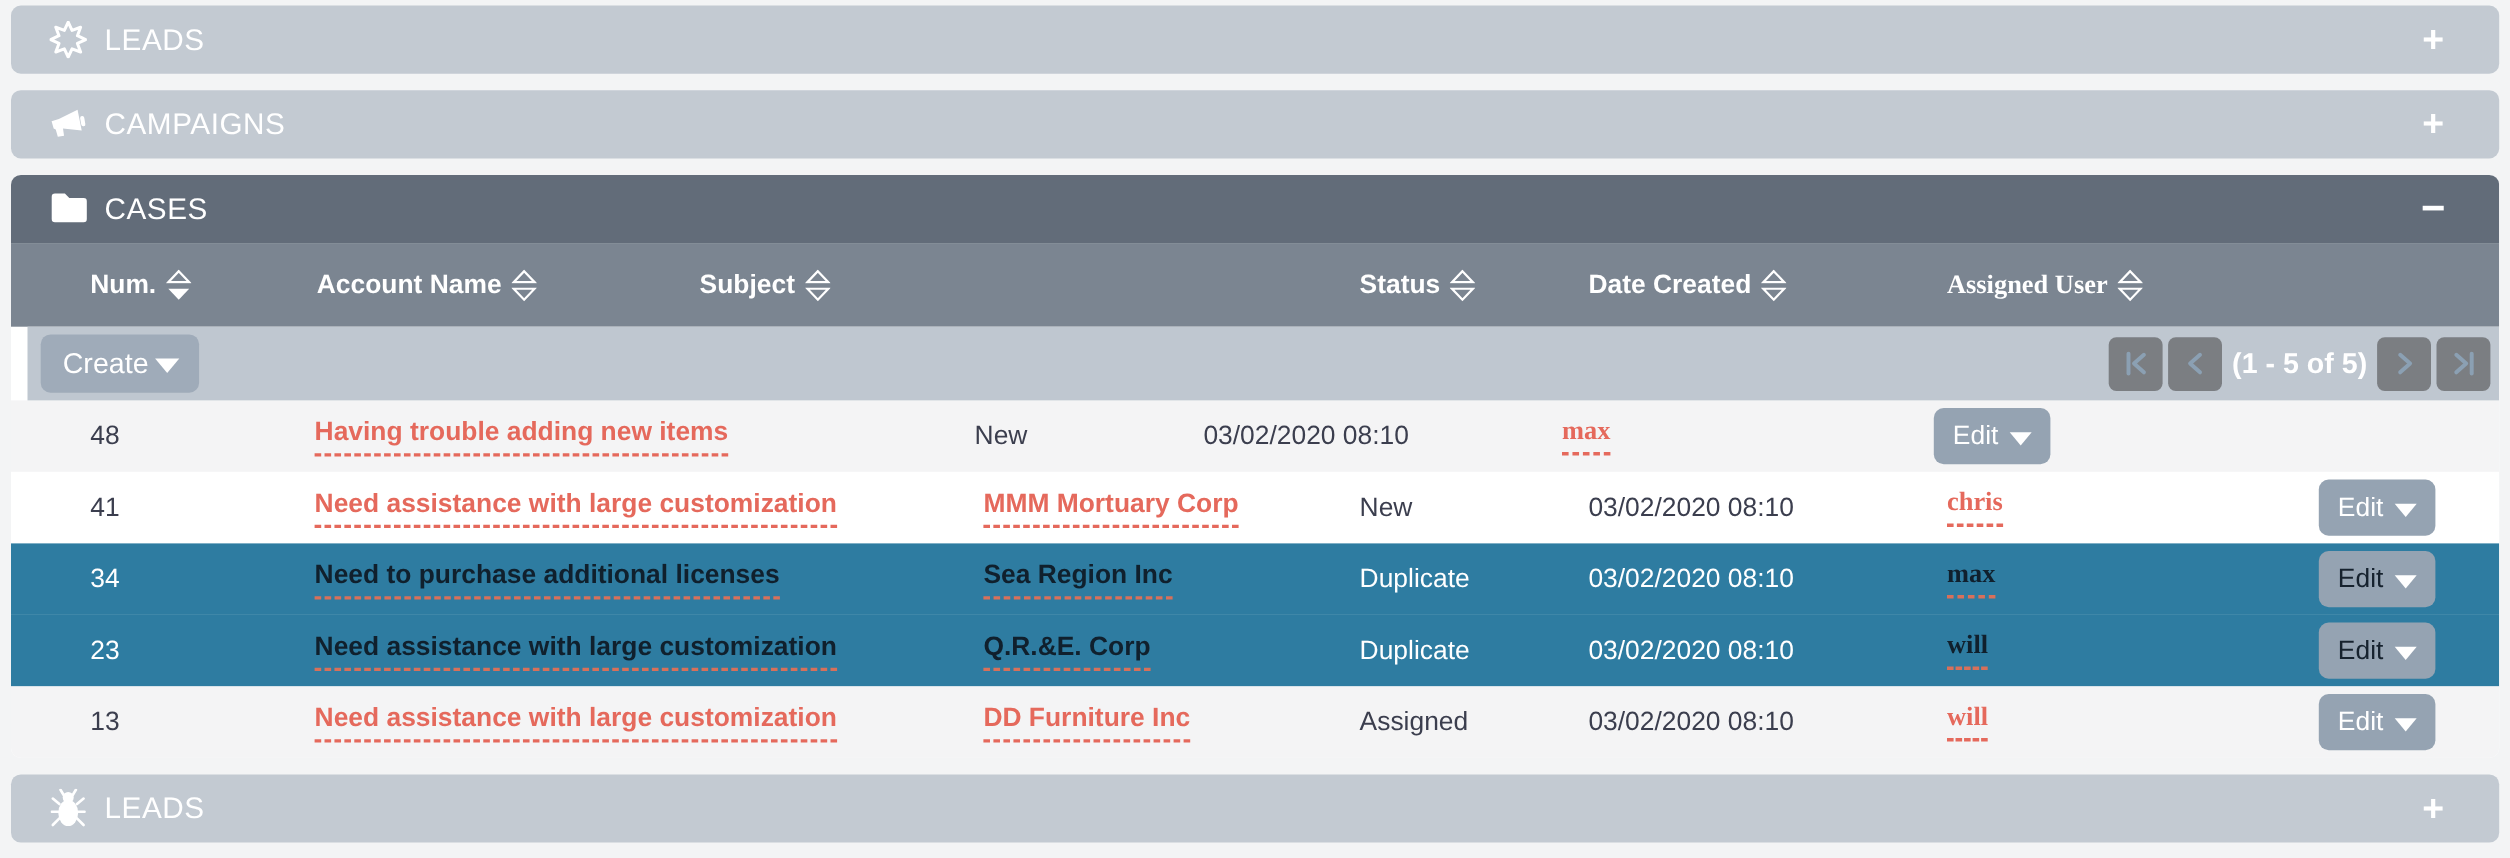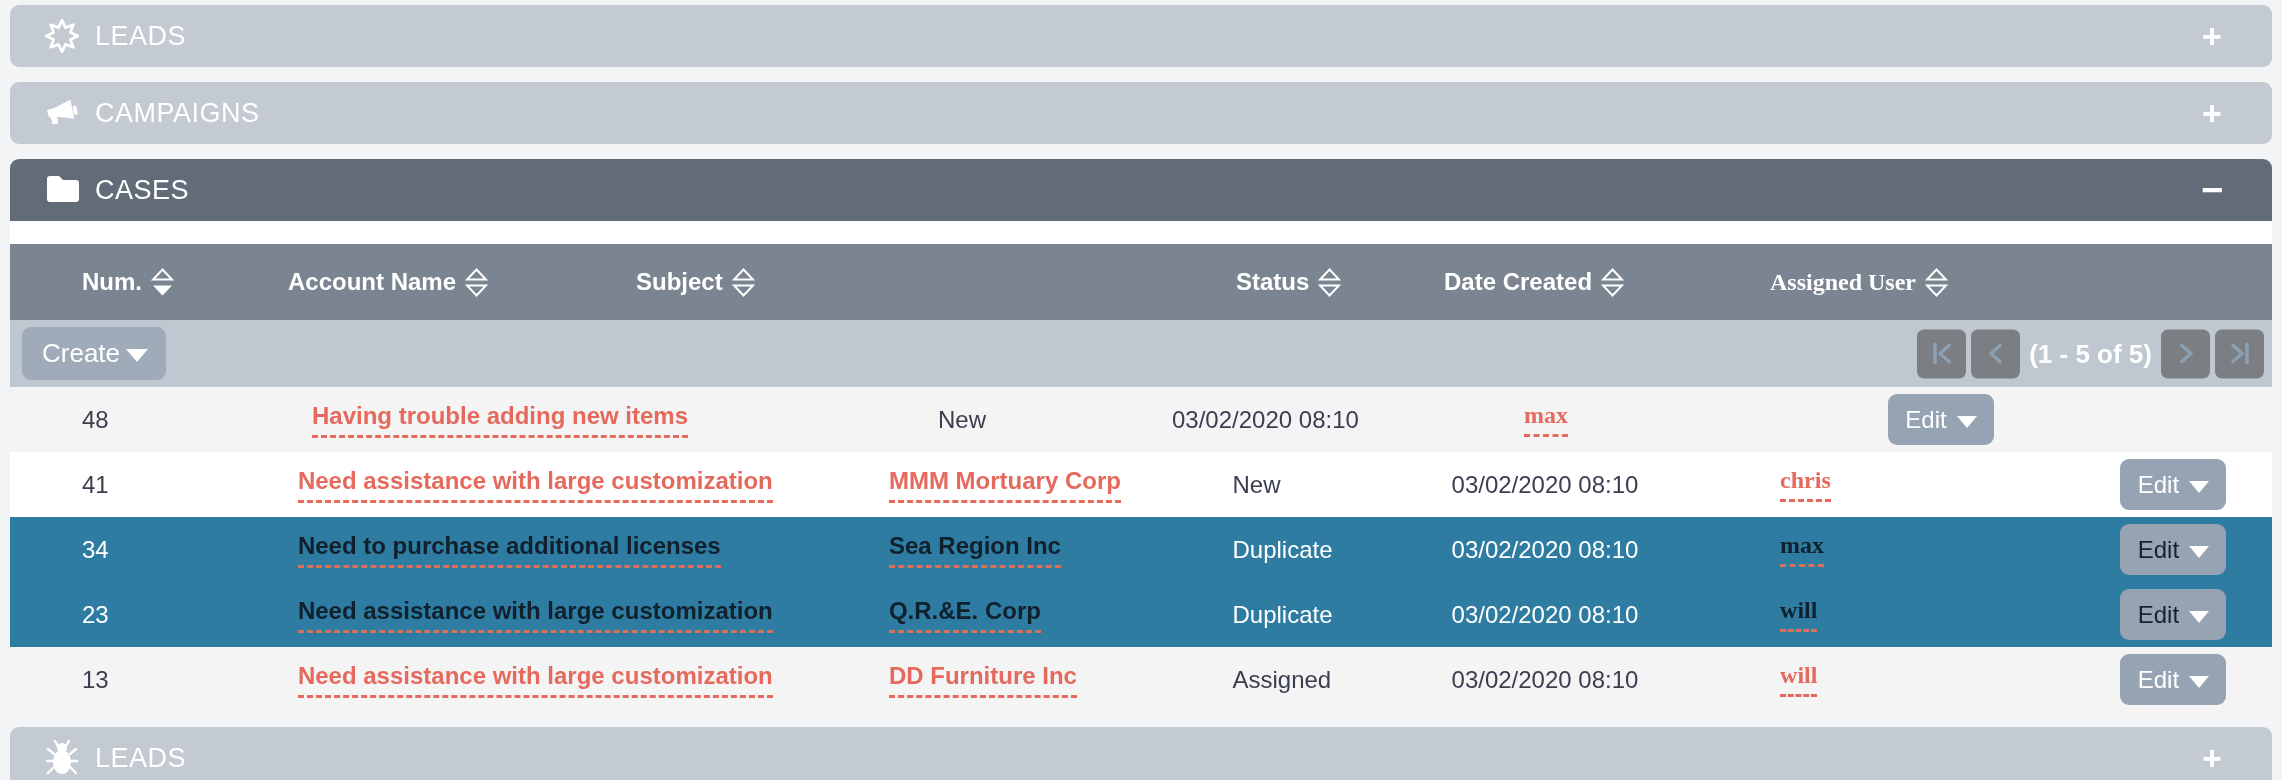--- a/index.html
+++ b/index.html
@@ -25,47 +25,47 @@
   
   .panel-cases { border-radius:9px; overflow:hidden; background:#ffffff; }
   .cases-title {
     height:62px; background:#626c79; display:flex; align-items:center;
     padding-left:35px; position:relative; cursor:pointer;
   }
   .cases-title .p-label { color:#fff; font-size:27px; letter-spacing:.5px; margin-left:16px; }
   .cases-title .toggle { font-size:38px; }
 
   
-  .col-head { height:76px; background:#7b8591; display:flex; align-items:center; color:#fff; font-weight:700; font-size:24px;margin-top:23px; }
+  .col-head { height:76px; background:#7b8591; display:flex; align-items:center; color:#fff; font-weight:700; font-size:24px; }
   .cell { display:flex; align-items:center; }
   .c-num     { width:268px; padding-left:72px; }
   .c-subject { width:606px; padding-left:8px; }
   .c-account { width:350px; padding-left:10px; }
   .c-status  { width:210px; padding-left:2px; }
   .c-date    { width:326px; padding-left:0; }
   .c-user    { width:330px; padding-left:0;font-family:Liberation Serif, serif; }
   .c-edit    { width:172px; }
   .sort { margin-left:9px; display:inline-flex; flex-direction:column; gap:3px; cursor:pointer; }
   .sort svg { display:block; }
 
   
-  .toolbar { height:67px; background:#bfc7d0; display:flex; align-items:center; position:relative; }
+  .toolbar { height:67px; background:#bfc7d0; display:flex; align-items:center; position:relative;margin-left:15px; }
   .create-btn {
     margin-left:12px; height:53px; padding:0 18px 0 20px; background:#9fabb9; border:none;
     border-radius:9px; color:#fff; font-size:26px; font-family:inherit;
     display:flex; align-items:center; cursor:pointer;
   }
   .caret-down { width:0; height:0; border-left:11px solid transparent; border-right:11px solid transparent; border-top:13px solid #ffffff; margin-left:6px; margin-top:4px; }
   .pager { position:absolute; right:8px; top:50%; transform:translateY(-50%); display:flex; align-items:center; gap:5px; }
   .pg-btn { width:49px; height:49px; border-radius:7px; background:#7b7e82; border:none; display:flex; align-items:center; justify-content:center; cursor:pointer; }
   .pg-btn svg { stroke:#8ba0b3; stroke-width:3.6; fill:none; stroke-linecap:round; stroke-linejoin:round; }
   .pg-count { color:#ffffff; font-size:26px; font-weight:700; margin:0 4px; }
 
   
-  .case-row { height:65px; display:flex; align-items:center; font-size:24px; color:#3b3e4e; cursor:pointer;gap:26px; }
+  .case-row { height:65px; display:flex; align-items:center; font-size:24px; color:#3b3e4e; cursor:pointer; }
   .case-row.odd  { background:#f4f4f5; }
   .case-row.even { background:#ffffff; }
   .case-row.selected { background:#2e7ca1; color:#ffffff; }
   .lnk { font-weight:700; color:#e5695c; border-bottom:3px dashed #e5695c; padding-bottom:5px; text-decoration:none; cursor:pointer; }
   .case-row.selected .lnk { color:#10202d; border-bottom-color:#d8705a; }
   .user-lnk { font-weight:700; }
   .edit-btn {
     margin-left:8px; width:106px; height:51px; background:#95a3b2; border:none; border-radius:9px;
     color:#ffffff; font-size:24px; font-family:inherit; display:flex; align-items:center; justify-content:center; cursor:pointer;
   }

